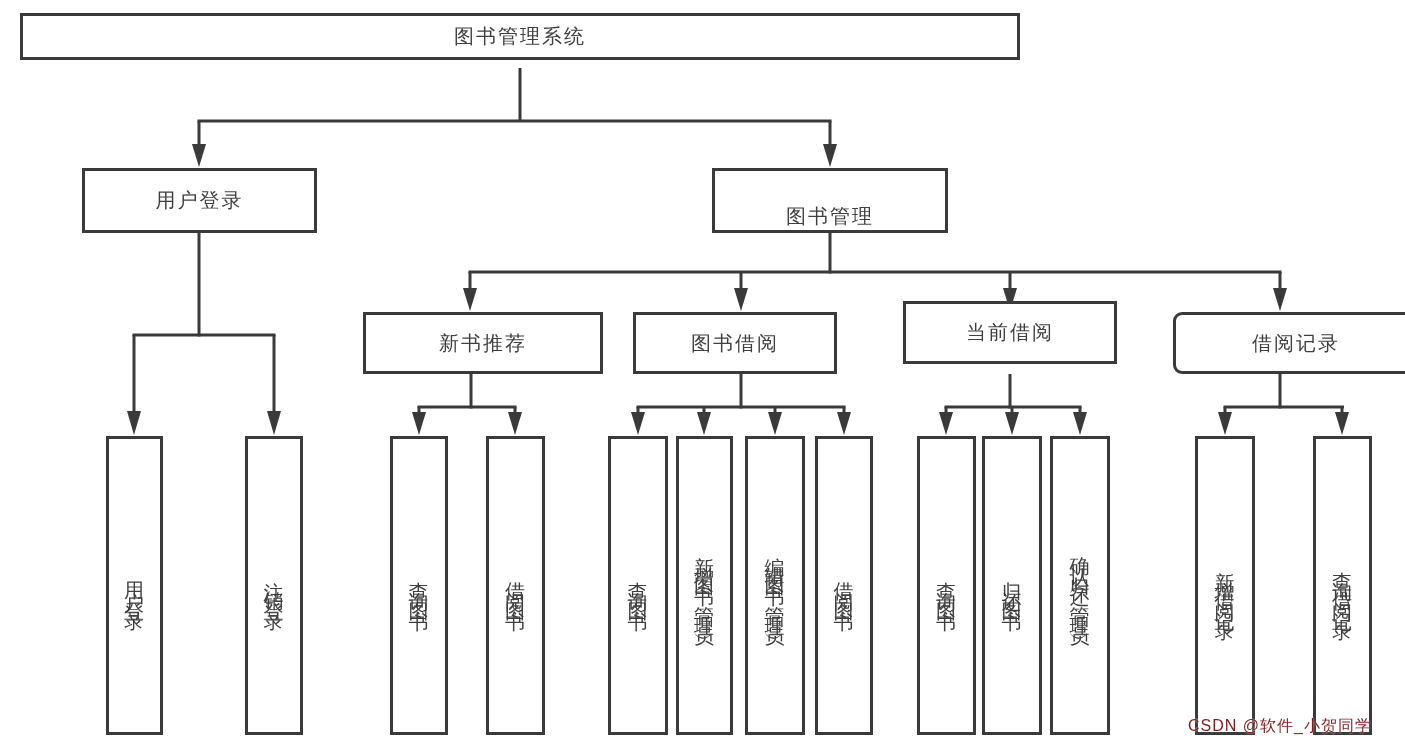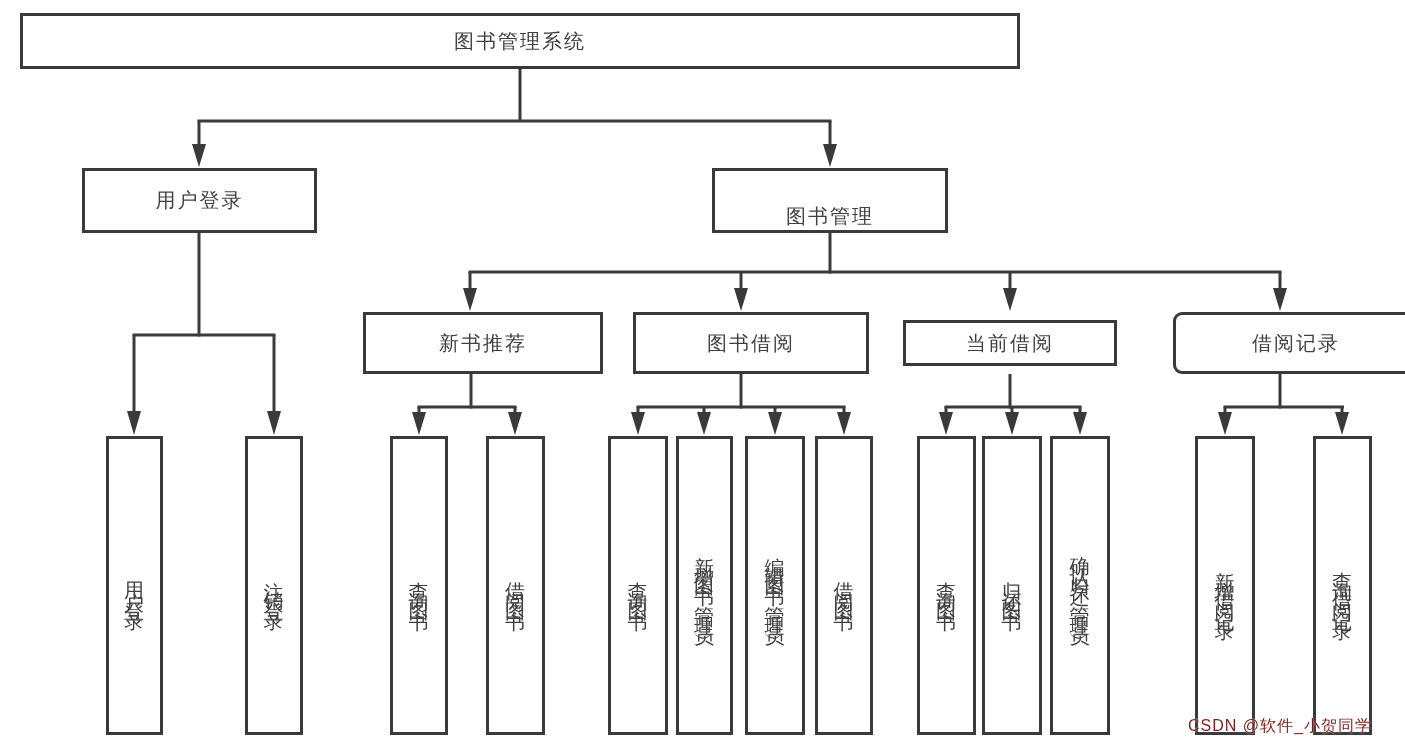--- a/index.html
+++ b/index.html
@@ -84,38 +84,38 @@
     <polygon points="1073,412 1087,412 1080,435" stroke="none"></polygon>
 
     <line x1="1280" y1="374" x2="1280" y2="408.5" fill="none"></line>
     <line x1="1223.5" y1="407" x2="1344" y2="407" fill="none"></line>
     <line x1="1225" y1="407" x2="1225" y2="413" fill="none"></line>
     <polygon points="1218,412 1232,412 1225,435" stroke="none"></polygon>
     <line x1="1342" y1="407" x2="1342" y2="413" fill="none"></line>
     <polygon points="1335,412 1349,412 1342,435" stroke="none"></polygon>
   </svg>
 
-  <div class="node" style="left:20px;top:13px;width:1000px;height:56px;">
+  <div class="node" style="left:20px;top:13px;width:1000px;height:47px;">
     <span class="h-label">图书管理系统</span>
   </div>
 
   <div class="node" style="left:82px;top:168px;width:235px;height:65px;">
     <span class="h-label">用户登录</span>
   </div>
   <div class="node" style="left:712px;top:168px;width:236px;height:65px;align-items:flex-end;">
     <span class="h-label">图书管理</span>
   </div>
 
   <div class="node" style="left:363px;top:312px;width:240px;height:62px;">
     <span class="h-label">新书推荐</span>
   </div>
-  <div class="node" style="left:633px;top:312px;width:236px;height:62px;">
+  <div class="node" style="left:633px;top:312px;width:204px;height:62px;">
     <span class="h-label">图书借阅</span>
   </div>
-  <div class="node" style="left:903px;top:320px;width:214px;height:46px;">
+  <div class="node" style="left:903px;top:301px;width:214px;height:63px;">
     <span class="h-label">当前借阅</span>
   </div>
   <div class="node" style="left:1173px;top:312px;width:246px;height:62px;border-radius:9px;">
     <span class="h-label">借阅记录</span>
   </div>
 
   <div class="node leaf" style="left:106px;top:436px;width:57px;height:299px;">
     <span class="v-label">用户登录</span>
   </div>
   <div class="node leaf" style="left:245px;top:436px;width:58px;height:299px;">

